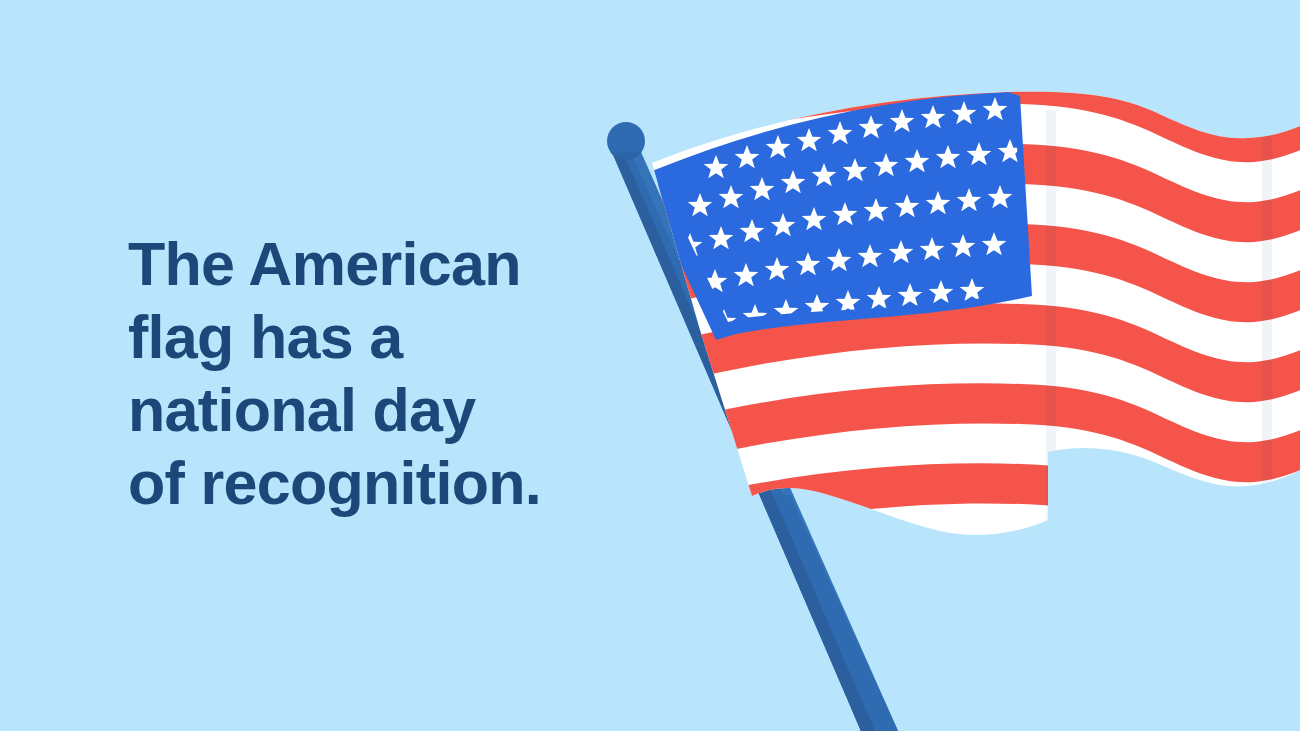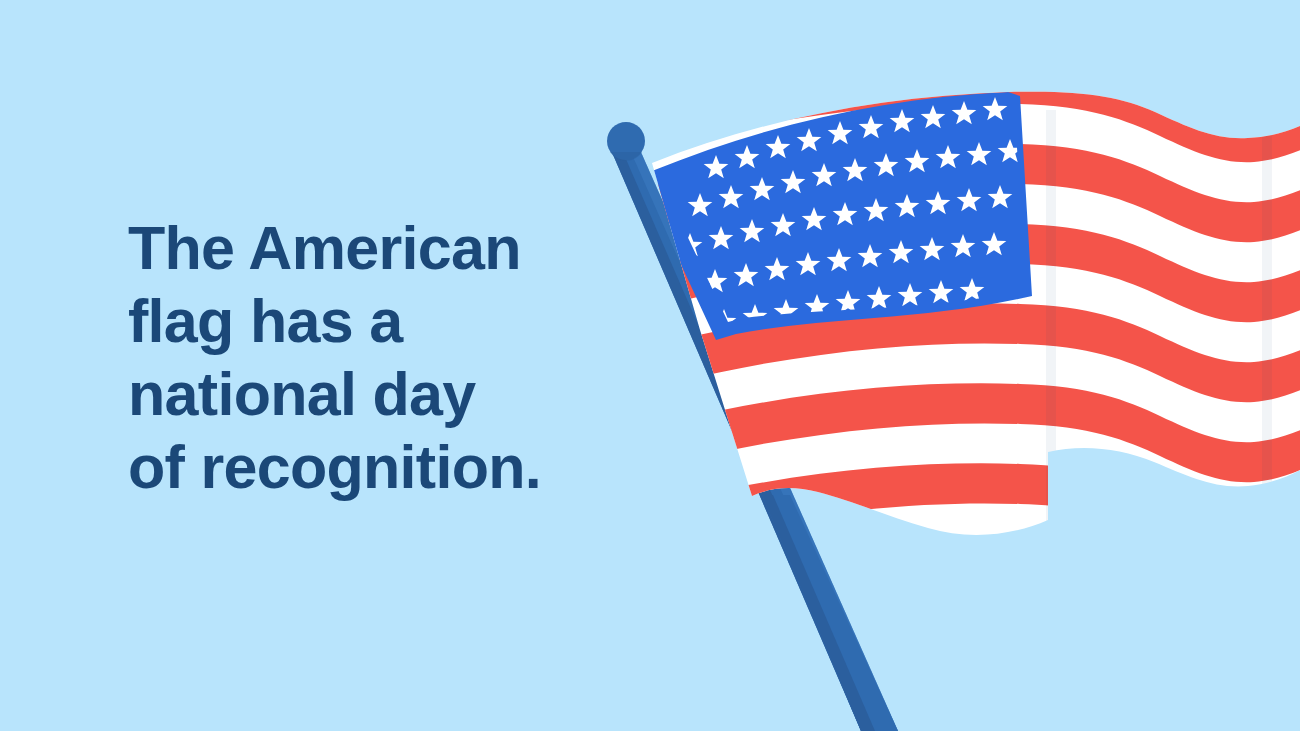--- a/index.html
+++ b/index.html
@@ -23,21 +23,21 @@
     position: absolute;
     left: 0;
     top: 0;
     width: 1300px;
     height: 731px;
     display: block;
   }
   #headline {
     position: absolute;
     left: 128px;
-    top: 212px;
+    top: 228px;
     width: 540px;
     margin: 0;
     font-family: "Liberation Sans", "DejaVu Sans", sans-serif;
     font-weight: bold;
     font-size: 61px;
     line-height: 73px;
     letter-spacing: -0.7px;
     color: #1b4878;
     white-space: pre-line;
   }

